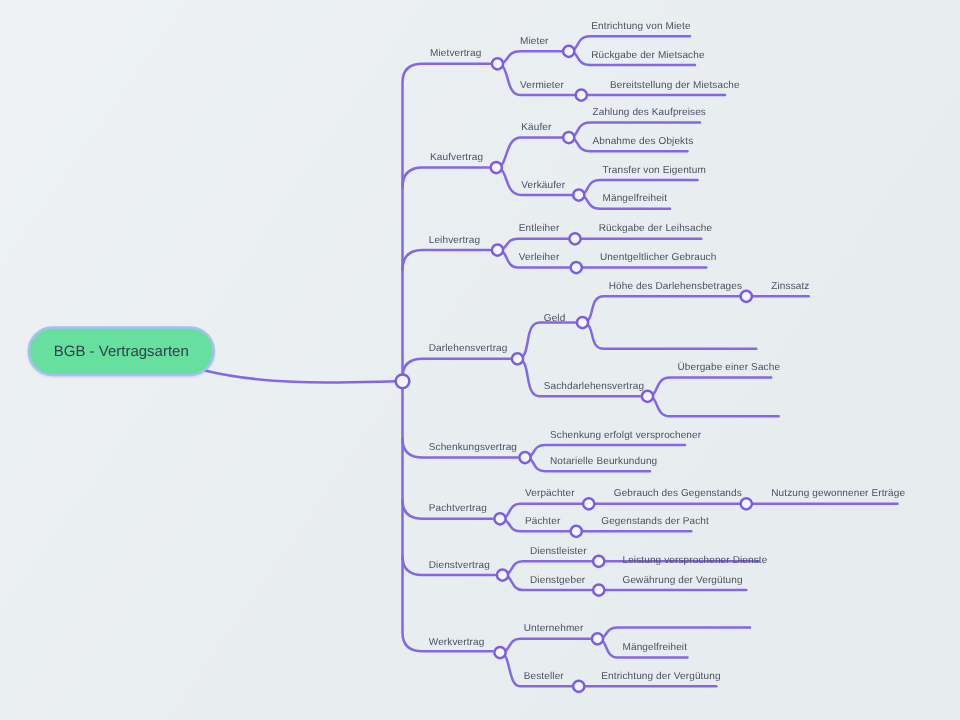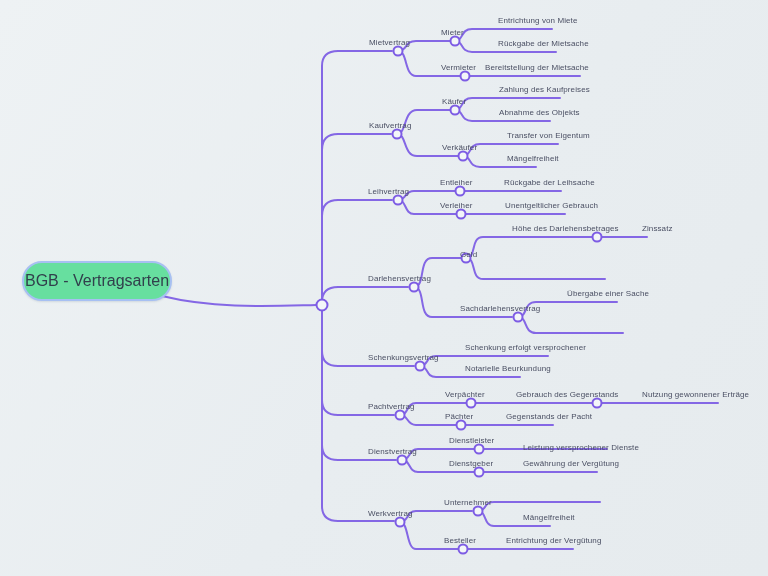--- a/index.html
+++ b/index.html
@@ -4,28 +4,28 @@
 <style>
   html,body{margin:0;padding:0;}
   .canvas{
     position:relative;width:768px;height:576px;overflow:hidden;
     background:linear-gradient(125deg,#eef2f4 0%,#e8edf0 55%,#e6ebee 100%);
     font-family:"Liberation Sans",sans-serif;
   }
   svg.links{position:absolute;left:0;top:0;}
   .lbl{
     position:absolute;font-size:8px;line-height:10px;color:#4a4f63;
-    white-space:nowrap;letter-spacing:.1px;margin-left:25px;
+    white-space:nowrap;letter-spacing:.1px;
   }
   .lbl.wrap{white-space:normal;}
   .root-pill{
     position:absolute;left:22px;top:261px;width:150px;height:40px;
     background:#67df9f;border:2px solid #a7c0f2;border-radius:21px;
     display:flex;align-items:center;justify-content:center;
-    font-size:16px;color:#31404c;box-sizing:border-box;
+    font-size:12px;color:#31404c;box-sizing:border-box;
     box-shadow:0 1px 2px rgba(90,110,140,.18);
   }
   .central-pill{
     position:absolute;left:200px;top:263px;width:113px;height:37px;
     background:#ffffff;border-radius:19px;
     display:flex;align-items:center;justify-content:center;
     font-size:14px;font-weight:bold;color:#2e3442;
     box-shadow:0 1px 4px rgba(80,95,125,.28);
   }
 </style>
@@ -131,21 +131,21 @@
   <div class="lbl" style="left:343px;top:274px">Darlehensvertrag</div>
   <div class="lbl" style="left:343px;top:353px">Schenkungsvertrag</div>
   <div class="lbl" style="left:343px;top:402px">Pachtvertrag</div>
   <div class="lbl" style="left:343px;top:447px">Dienstvertrag</div>
   <div class="lbl" style="left:343px;top:509px">Werkvertrag</div>
 
   <div class="lbl" style="left:416px;top:28px">Mieter</div>
   <div class="lbl" style="left:473px;top:16px">Entrichtung von Miete</div>
   <div class="lbl" style="left:473px;top:39px">Rückgabe der Mietsache</div>
   <div class="lbl" style="left:416px;top:63px">Vermieter</div>
-  <div class="lbl" style="left:460px;top:63px">Bereitstellung der Mietsache</div>
+  <div class="lbl" style="left:488px;top:63px">Bereitstellung der Mietsache</div>
 
   <div class="lbl" style="left:417px;top:97px">Käufer</div>
   <div class="lbl" style="left:474px;top:85px">Zahlung des Kaufpreises</div>
   <div class="lbl" style="left:474px;top:108px">Abnahme des Objekts</div>
   <div class="lbl" style="left:417px;top:143px">Verkäufer</div>
   <div class="lbl" style="left:482px;top:131px">Transfer von Eigentum</div>
   <div class="lbl" style="left:482px;top:154px">Mängelfreiheit</div>
 
   <div class="lbl" style="left:415px;top:178px">Entleiher</div>
   <div class="lbl" style="left:479px;top:178px">Rückgabe der Leihsache</div>

